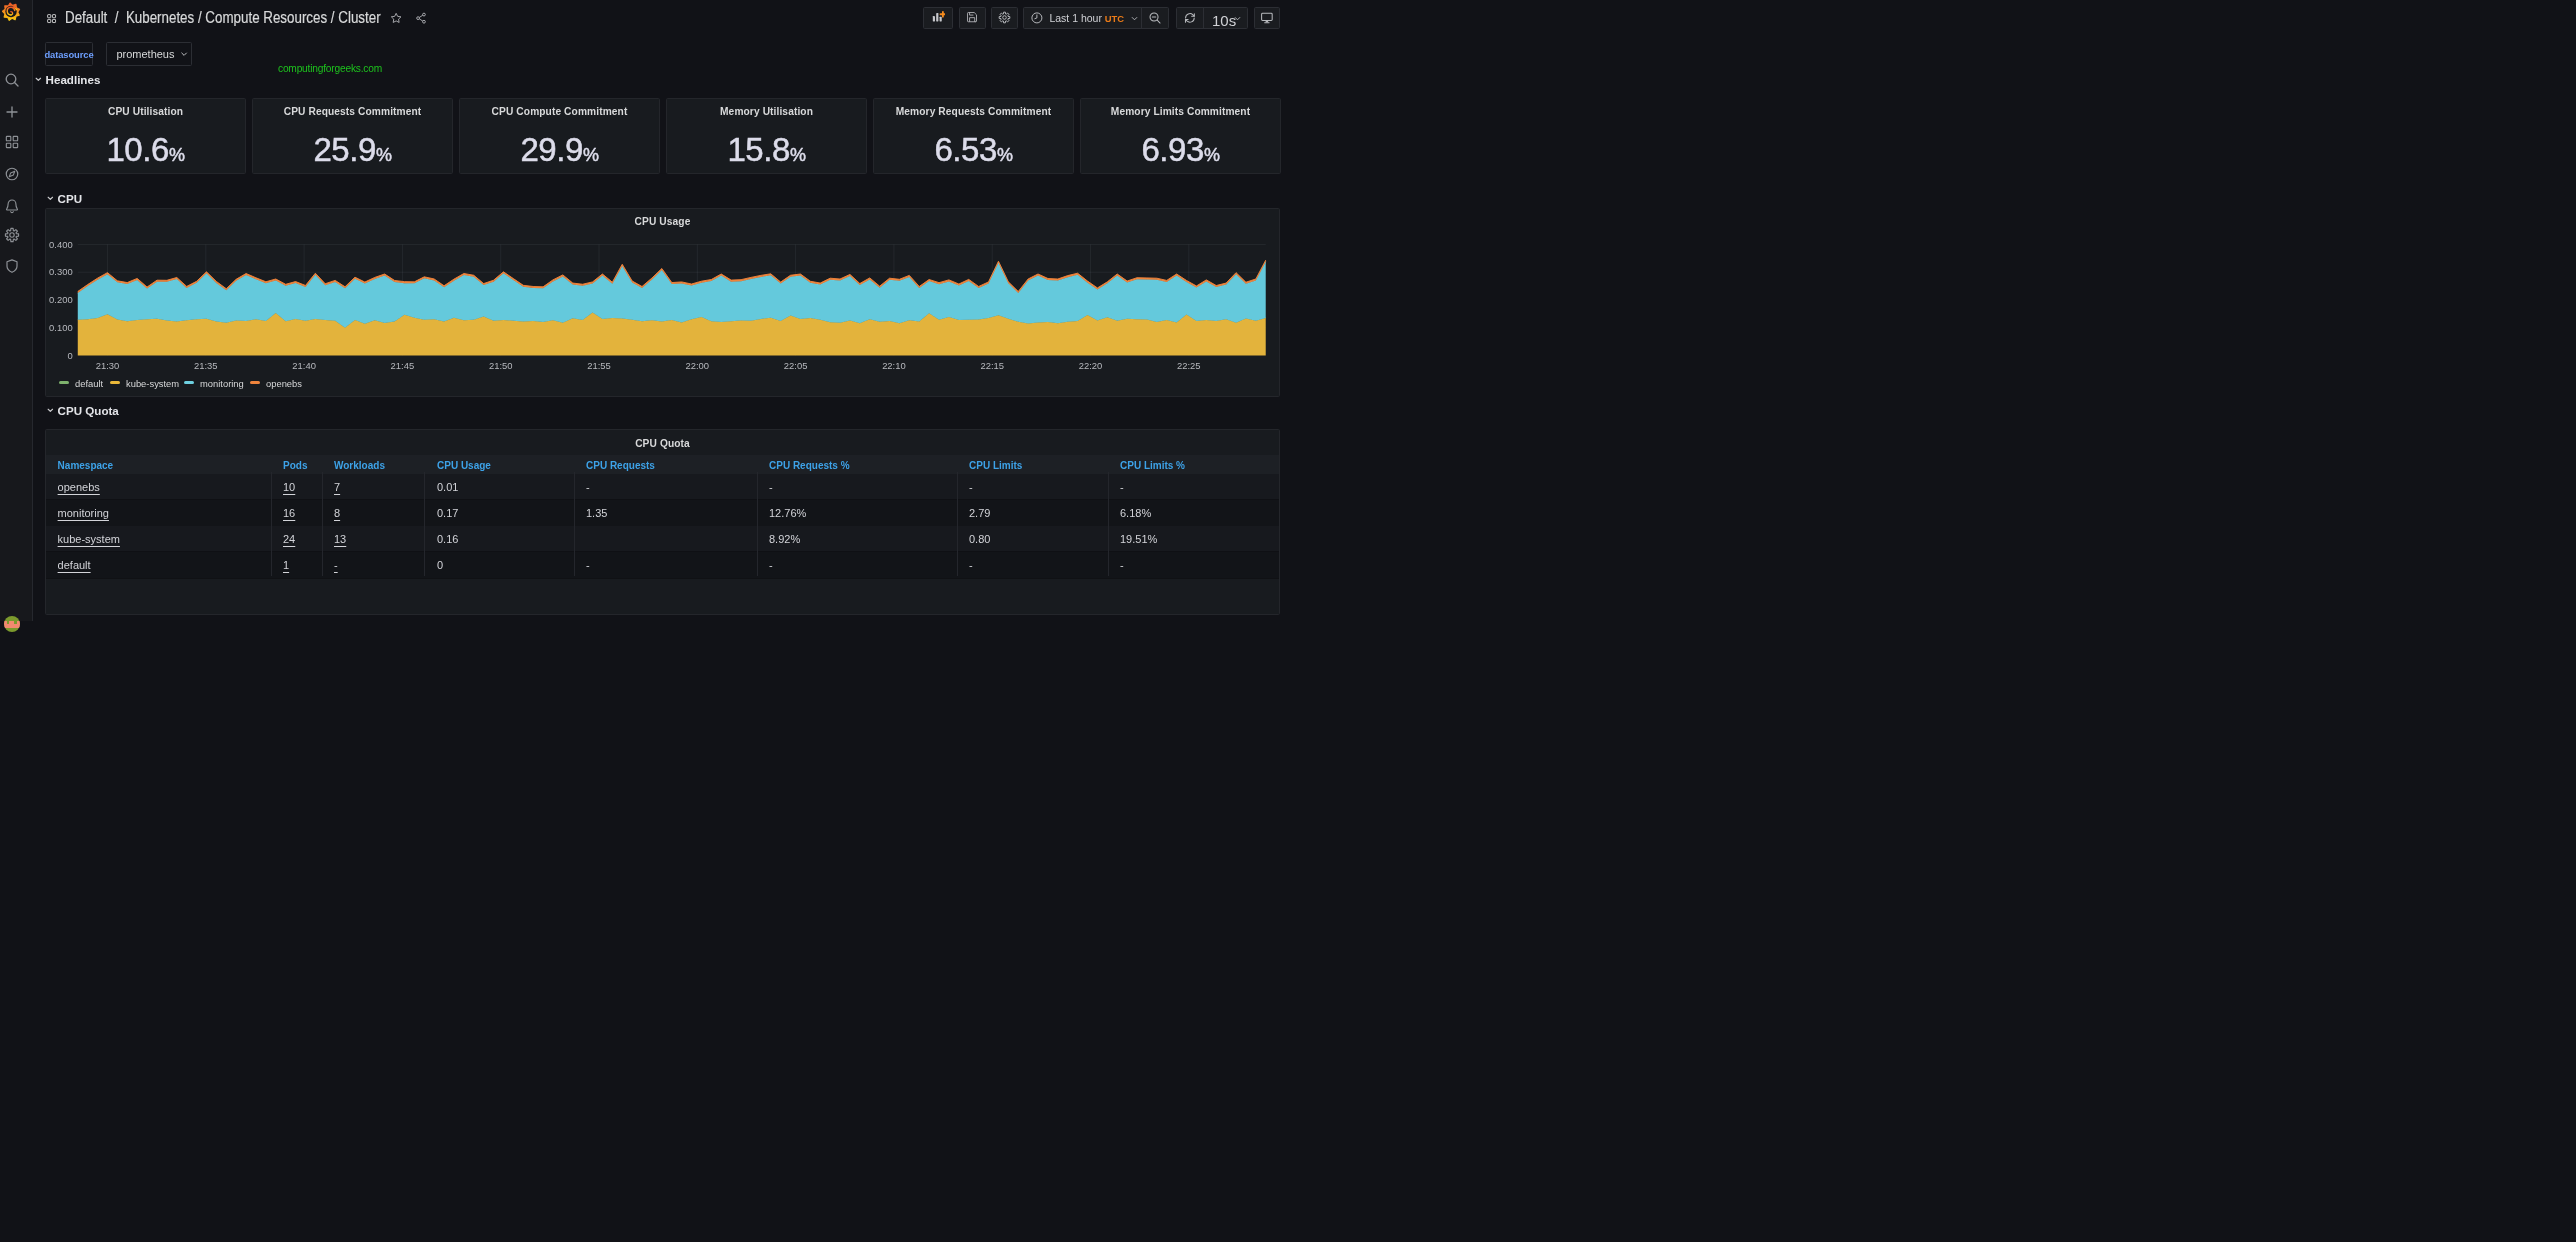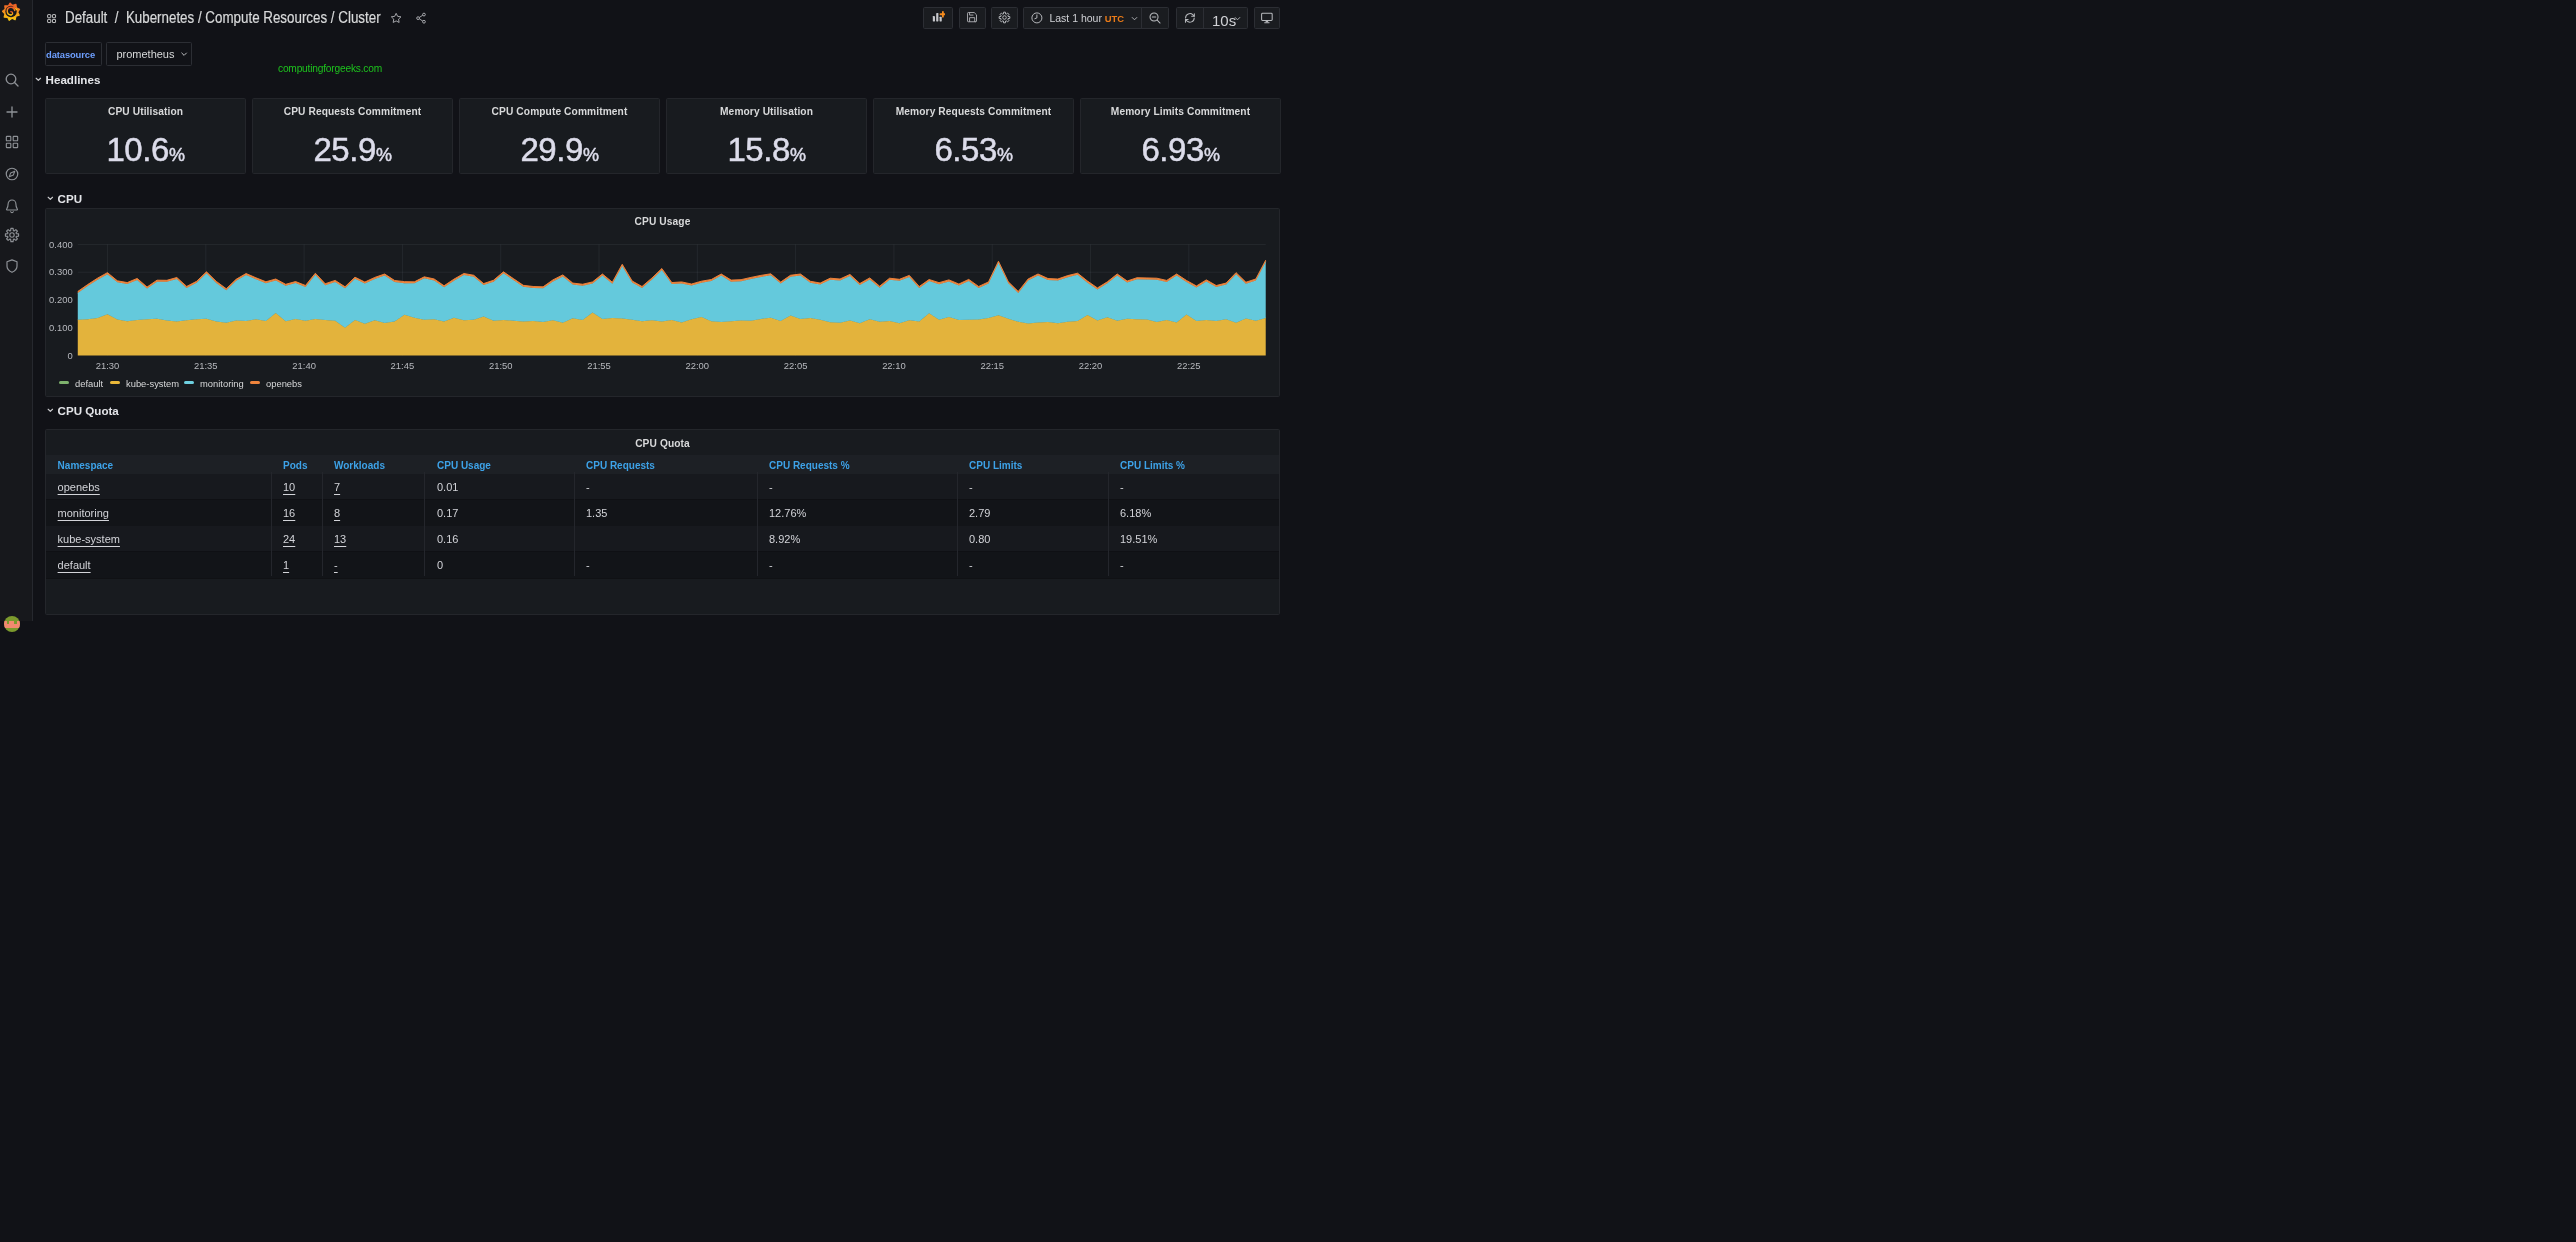--- a/index.html
+++ b/index.html
@@ -148,21 +148,21 @@
       </svg></div>
 </div>
 <div class="btn" style="left:1254px;width:26px;">
     <svg width="13.8" height="13.8" viewBox="0 0 24 24" style="">
       <rect x="2.8" y="4" width="18.4" height="12.4" rx="1.6" fill="none" stroke="#b7b9bd" stroke-width="1.8"></rect>
       <rect x="9.8" y="16.4" width="4.4" height="3" fill="#b7b9bd"></rect>
       <line x1="7.5" y1="20.4" x2="16.5" y2="20.4" stroke="#b7b9bd" stroke-width="1.8"></line>
     </svg>
   </div>
 
-<div class="vbox" style="left:45px;width:57px;">
+<div class="vbox" style="left:45px;width:48px;justify-content:center;">
   <span style="font-size:9.4px;font-weight:bold;color:#6e9fff;letter-spacing:-0.1px;">datasource</span>
   </div>
 <div class="vbox" style="left:106px;width:86px;padding-left:9.4px;">
   <span style="font-size:11px;color:#d8d9da;">prometheus</span>
     <svg width="10.2" height="10.2" viewBox="0 0 24 24" style="margin-left:4.4px">
       <polyline points="6.5 9.5 12 15 17.5 9.5" fill="none" stroke="#c9cacd" stroke-width="2.2" stroke-linecap="round" stroke-linejoin="round"></polyline>
     </svg>
   </div>
 
 <div class="abs" style="left:278px;top:63px;font-size:10.2px;color:#1dc21d;letter-spacing:-0.2px;">computingforgeeks.com</div>

